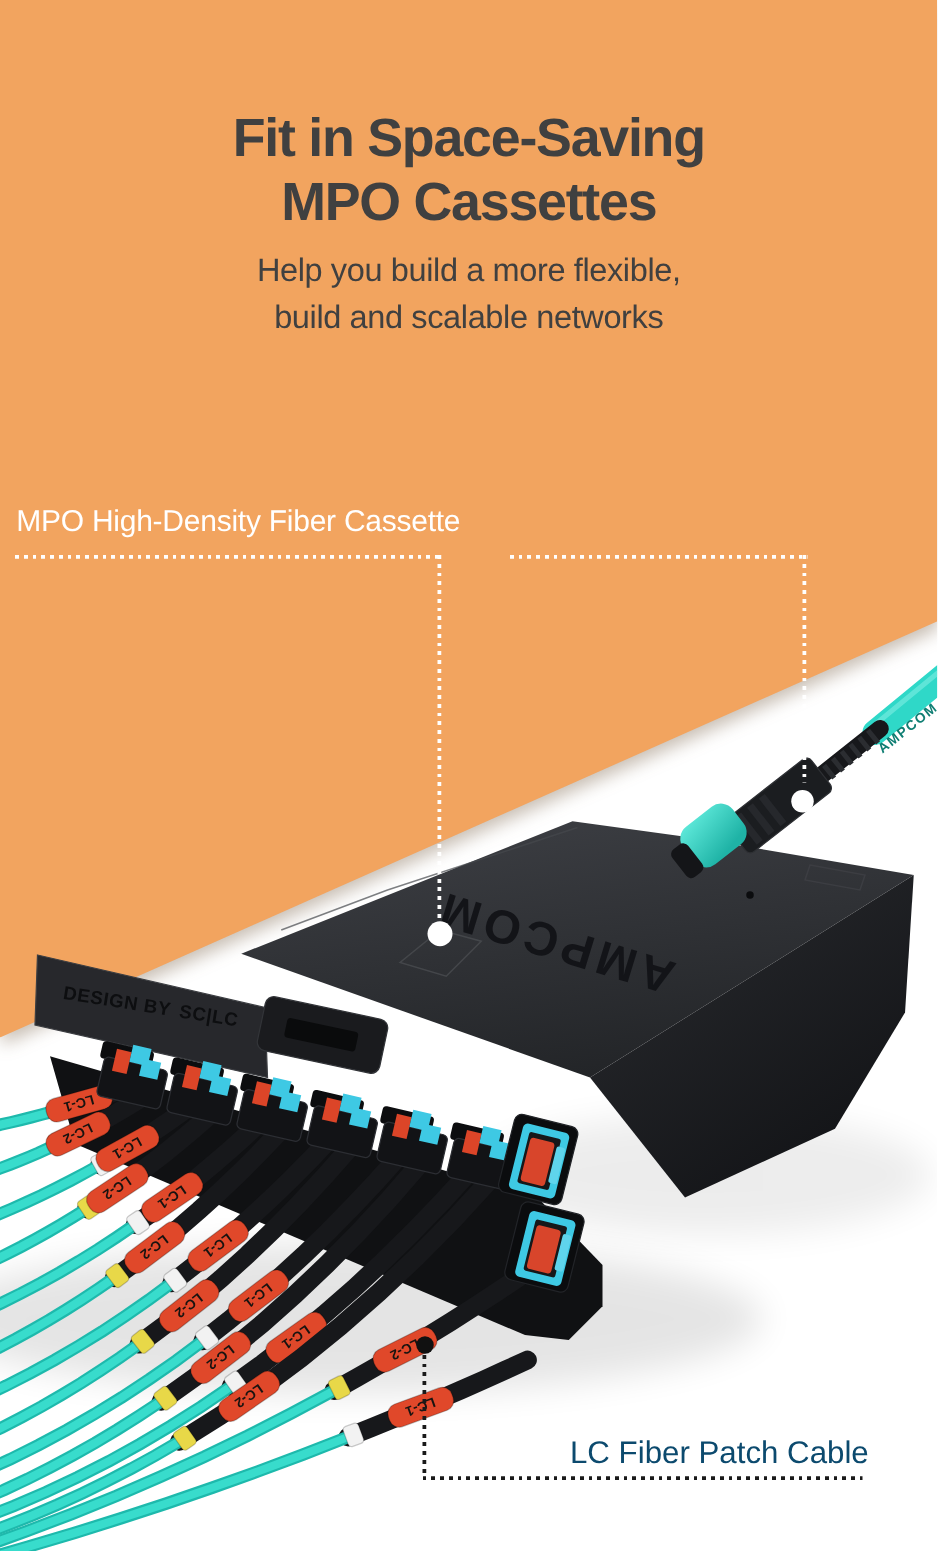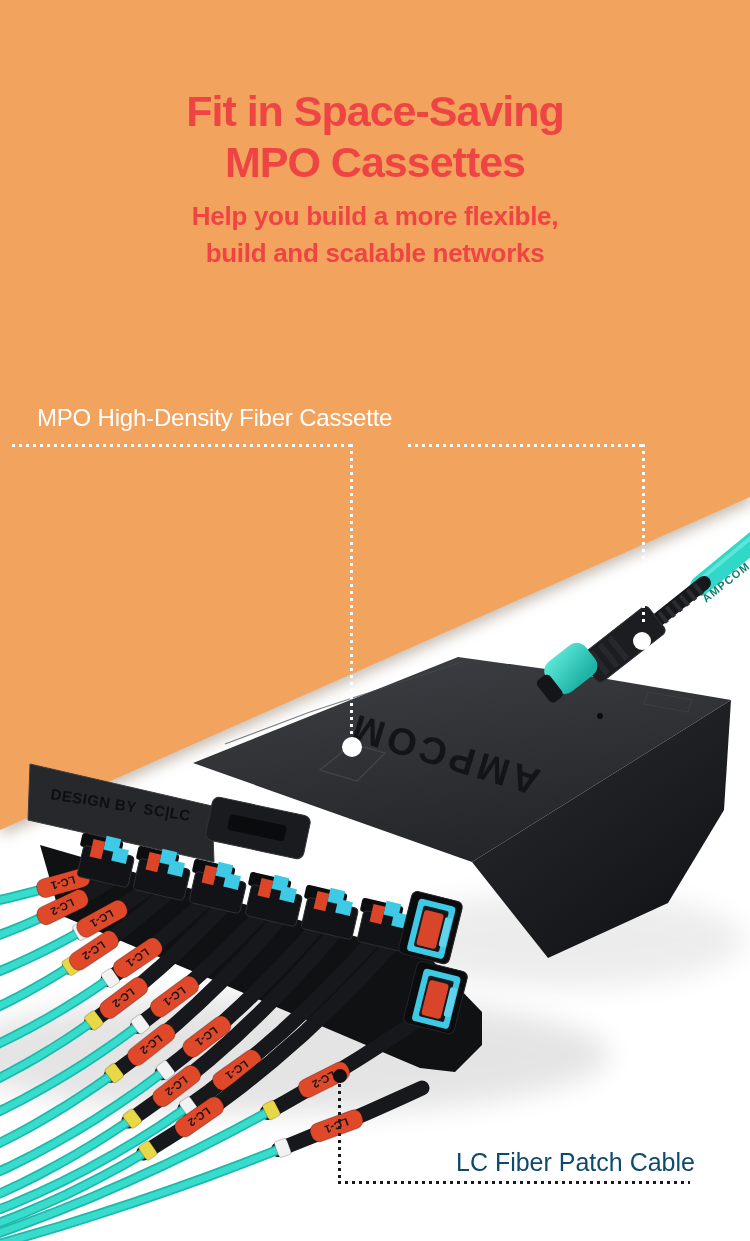--- a/index.html
+++ b/index.html
@@ -5,23 +5,23 @@
   html,body{margin:0;padding:0;background:#fff;}
   .stage{position:relative;width:750px;height:1241px;background:#fff;overflow:hidden;
          font-family:"Liberation Sans",sans-serif;}
   
   .orange-wrap{position:absolute;inset:0;filter:drop-shadow(1px 6px 7px rgba(95,65,35,.35));}
   .orange-bg{position:absolute;inset:0;background:#F2A45F;
              clip-path:polygon(0 0,750px 0,750px 497px,0 830px);}
   
   .hero-text{position:absolute;top:86px;left:0;right:0;text-align:center;color:#fff;}
   .hero-title{font-size:43px;font-weight:700;line-height:51px;letter-spacing:-1px;}
-  .hero-sub{margin-top:10px;font-size:26px;line-height:37px;font-weight:700;letter-spacing:-.3px;}
+  .hero-sub{margin-top:10px;font-size:26px;line-height:37px;font-weight:400;letter-spacing:-.3px;}
   
-  .callout{position:absolute;color:#fff;font-weight:400;white-space:nowrap;margin-left:24px;}
+  .callout{position:absolute;color:#fff;font-weight:400;white-space:nowrap;}
   .callout.left-c{left:13px;top:404px;font-size:24px;letter-spacing:-.2px;}
   .callout.right-c{left:408px;top:406px;font-size:24px;letter-spacing:-.2px;}
   .callout.bottom-c{right:55px;top:1148px;font-size:25px;color:#0c4a6e;}
   
   .dots-h,.dots-v{position:absolute;}
   .dots-h{height:3px;background-image:repeating-linear-gradient(90deg,var(--dc) 0 3px,transparent 3px 7px);}
   .dots-v{width:3px;background-image:repeating-linear-gradient(180deg,var(--dc) 0 3px,transparent 3px 7px);}
   .white-dots{--dc:#ffffff;}
   .black-dots{--dc:#1a1a1a;}
   .leader-dot{position:absolute;border-radius:50%;}
@@ -293,21 +293,21 @@
     </g>
     <g transform="rotate(14 437 1000)">
       <rect x="409" y="966" width="52" height="64" rx="6" fill="#0B0C0E" stroke="#222428"></rect>
       <rect x="417" y="972" width="38" height="54" rx="4" fill="#3EC9E4"></rect>
       <rect x="423" y="978" width="26" height="42" rx="2" fill="#16181A"></rect>
       <rect x="425" y="982" width="20" height="36" rx="3" fill="#D8452B"></rect>
       <rect x="447" y="984" width="7" height="30" rx="2" fill="#5FD4EC"></rect>
     </g>
   </svg>
 
-  <div class="hero-text" style="color: #ef4444;">
+  <div class="hero-text" style="color: #404040;">
     <div class="hero-title">
       <div>Fit in Space-Saving</div>
       <div>MPO Cassettes</div>
     </div>
     <div class="hero-sub">
       <div>Help you build a more flexible,</div>
       <div>build and scalable networks</div>
     </div>
   </div>
 

